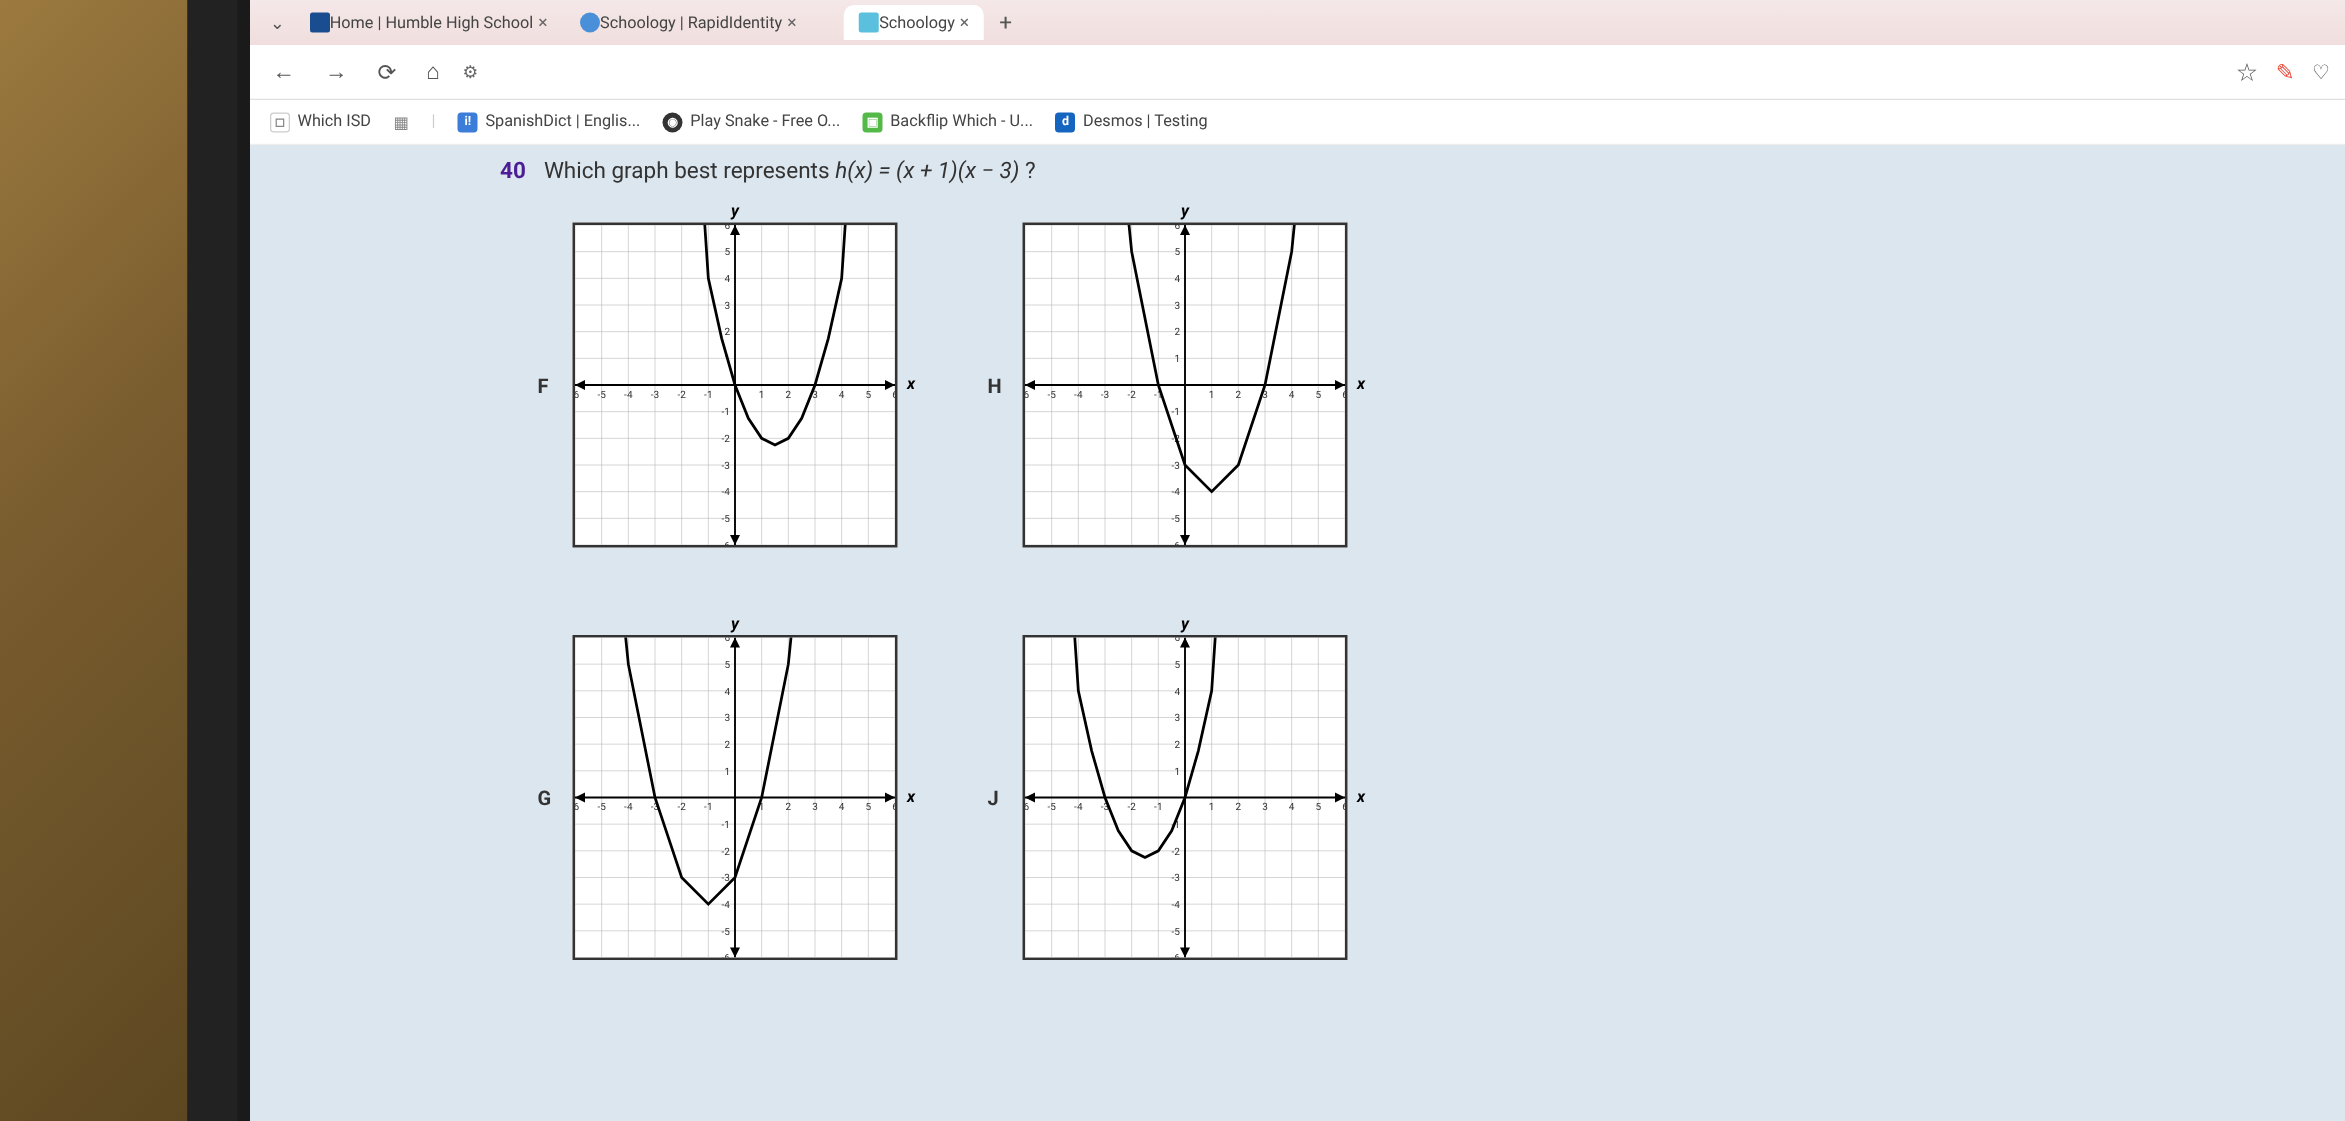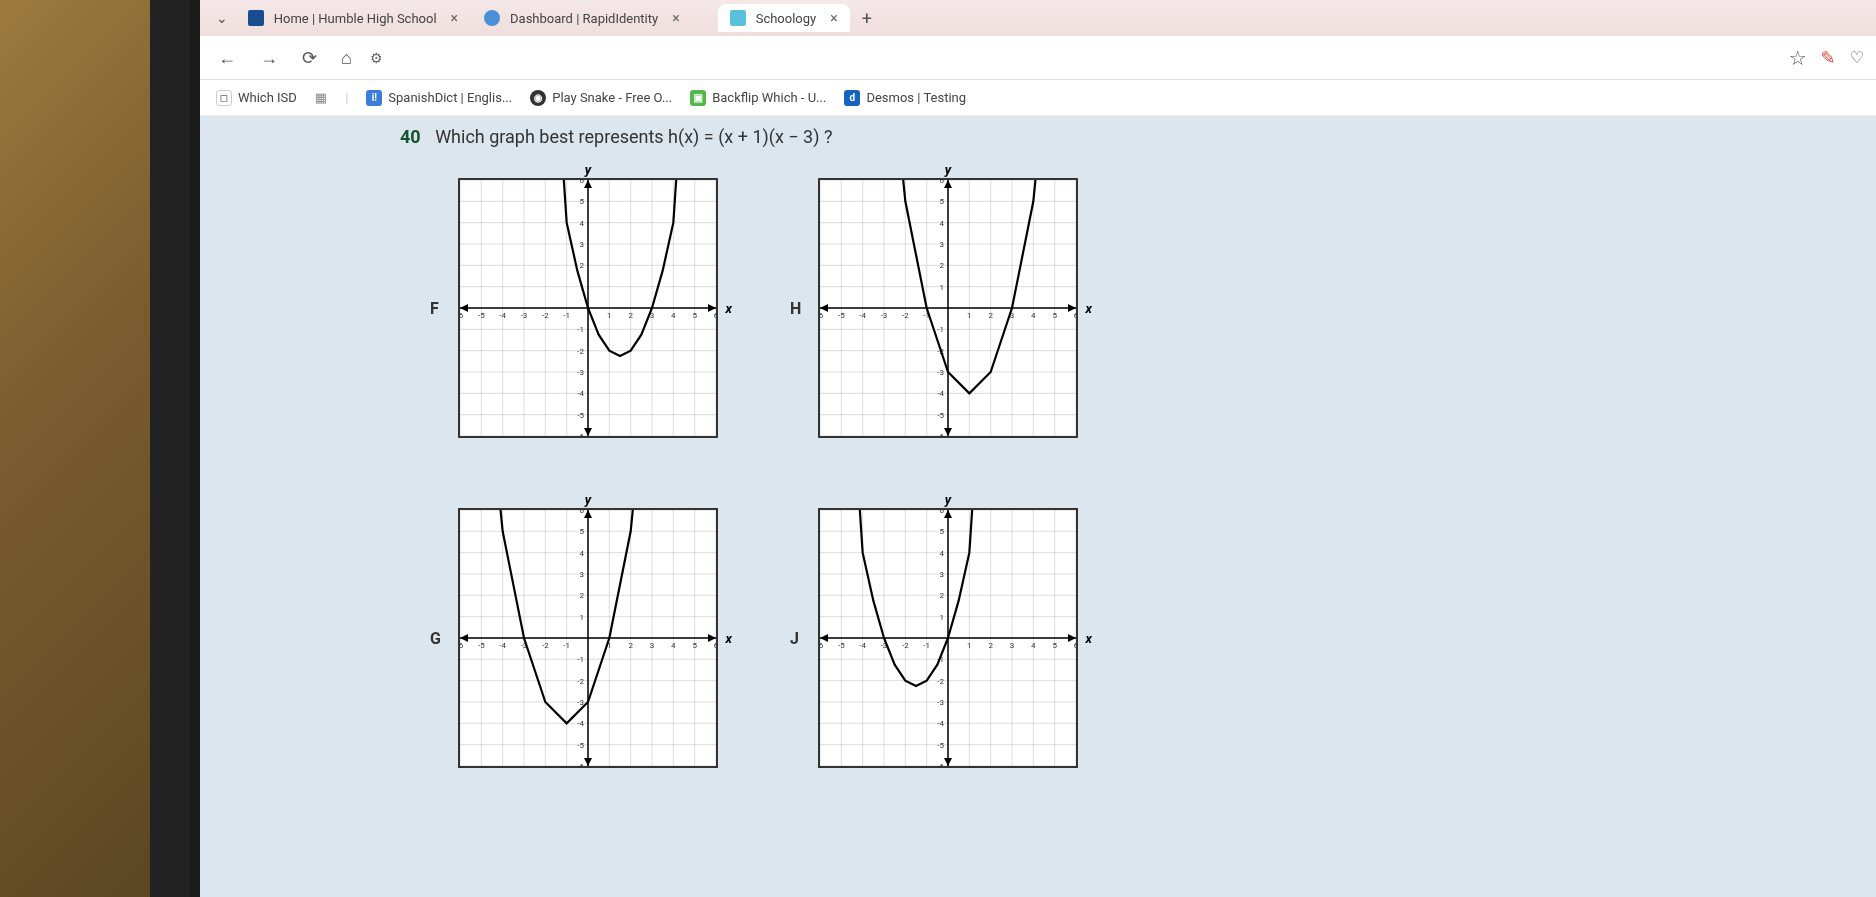--- a/index.html
+++ b/index.html
@@ -38,21 +38,21 @@
       gap: 0;
     }
     .tab-chevron {
       padding: 0 8px;
       color: #555;
       font-size: 14px;
     }
     .tab {
       display: flex;
       align-items: center;
-      gap: 10px;
+      gap: 0;
       padding: 6px 12px;
       border-radius: 8px 8px 0 0;
       margin-right: 2px;
       font-size: 13px;
       color: #444;
       max-width: 240px;
     }
     .tab.active {
       background: #fff;
       margin-left: 24px;
@@ -122,22 +122,22 @@
       background: #dce6ee;
       height: calc(100% - 116px);
       padding: 10px 0;
       overflow: hidden;
     }
     .question {
       font-size: 18px;
       color: #333;
       padding: 0 0 16px 200px;
     }
-    .question .qnum { font-weight: bold; margin-right: 10px; color: #14532d; }
-    .question .math { }
+    .question .qnum { font-weight: bold; margin-right: 10px; color: #4c1d95; }
+    .question .math { font-style: italic; }
     .graphs-wrap {
       padding-left: 230px;
       display: grid;
       grid-template-columns: 340px 340px;
       grid-template-rows: 290px 290px;
       gap: 40px 20px;
     }
     .graph-cell {
       display: flex;
       align-items: center;
@@ -188,21 +188,21 @@
     <div class="tab-chevron">⌄</div>
 
     <div class="tab">
       <span class="favicon" style="background:#1a4d8f"></span>
       <span>Home | Humble High School</span>
       <span class="close">×</span>
     </div>
 
     <div class="tab">
       <span class="favicon" style="background:#4a90d9;border-radius:50%"></span>
-      <span>Dashboard | RapidIdentity</span>
+      <span>Schoology | RapidIdentity</span>
       <span class="close">×</span>
     </div>
 
     <div class="tab active">
       <span class="favicon" style="background:#5bc0de"></span>
       <span>Schoology</span>
       <span class="close">×</span>
     </div>
 
     <div class="tab-new">+</div>

